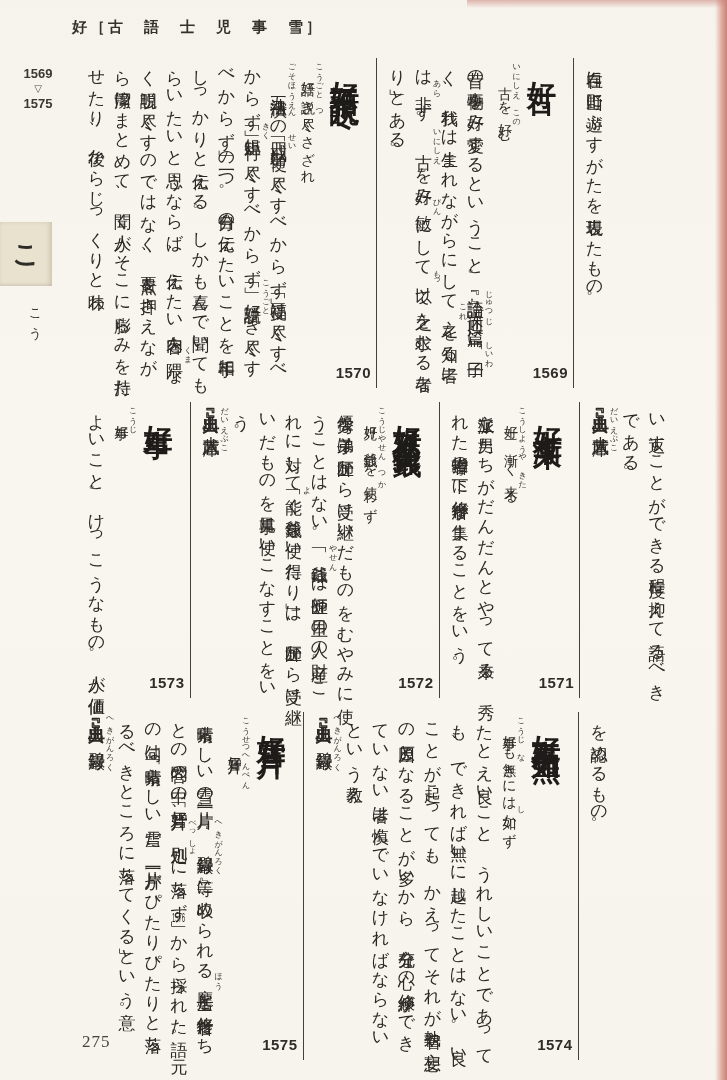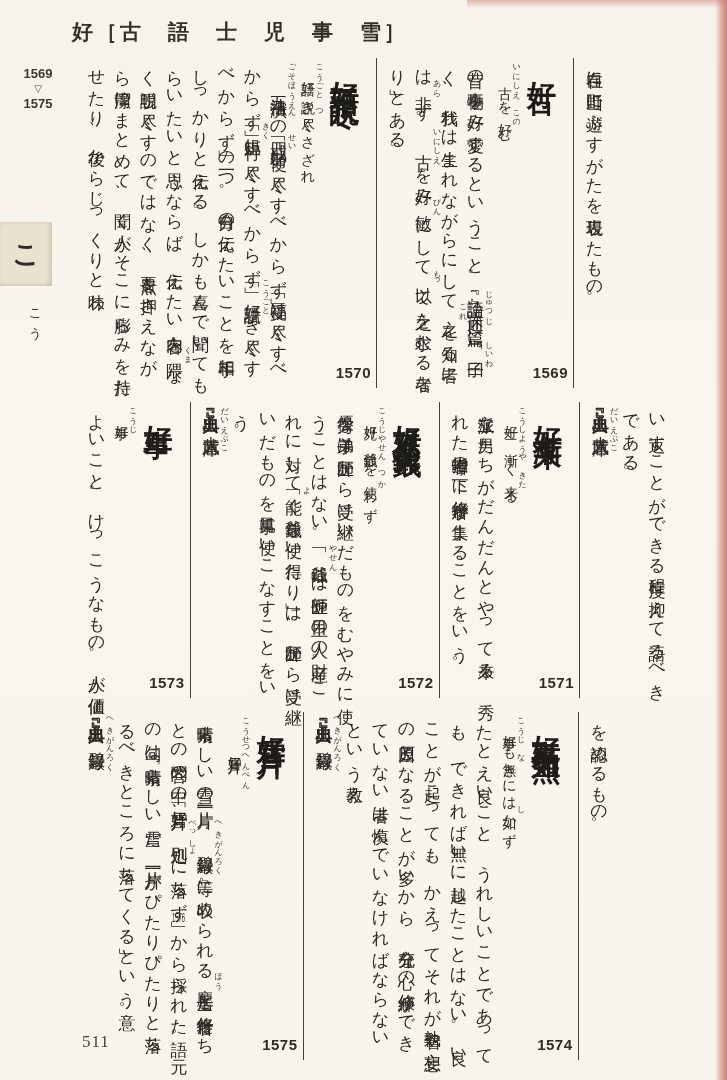--- a/index.html
+++ b/index.html
@@ -15,21 +15,21 @@
   .edge-right{
     position:absolute;right:0;top:0;width:12px;height:100%;
     background:linear-gradient(to left,#c98278 0%,#dfac9f 45%,rgba(223,172,159,0) 100%);
   }
   .edge-top{
     position:absolute;right:0;top:0;width:260px;height:8px;
     background:linear-gradient(to bottom,rgba(201,130,120,.55),rgba(201,130,120,0));
   }
   .header{
     position:absolute;left:72px;top:18px;
-    font-size:21px;letter-spacing:3px;font-weight:600;color:#33312c;
+    font-size:15px;letter-spacing:3px;font-weight:600;color:#33312c;
   }
   .range{
     position:absolute;left:12px;top:66px;width:52px;
     text-align:center;
     font-family:"Liberation Sans","DejaVu Sans",sans-serif;
     font-size:13px;font-weight:700;color:#3b3833;line-height:16px;
   }
   .range .tri{font-size:10px;display:block;line-height:14px;color:#4a4741;}
   .tab{
     position:absolute;left:0;top:222px;width:52px;height:64px;
@@ -170,14 +170,14 @@
         <h2 class="hw">好雪片片</h2>
         <p class="reading"><ruby>好雪片片<rt>こうせつへんぺん</rt></ruby></p>
         <p class="body">素晴らしい雪の一片一片。『<ruby>碧巌録<rt>へきがんろく</rt></ruby>』等に収められる<ruby>龐<rt>ほう</rt></ruby>居士と修行者たちとの問答の中の「好雪片片、<ruby>別処<rt>べっしょ</rt></ruby>に落ちず」<span class="tcy">1576</span>から採られた語。元の句は「素晴らしい雪だ、一片一片がぴたりぴたりと落ちるべきところに落ちてくる」という意。</p>
         <p class="source"><strong>『出典』</strong><ruby>碧巌録<rt>へきがんろく</rt></ruby></p>
         <span class="eno">1575</span>
       </article>
     </section>
 
   </div>
 
-  <div class="pageno">511</div>
+  <div class="pageno">275</div>
 </div>
 
 </body></html>

